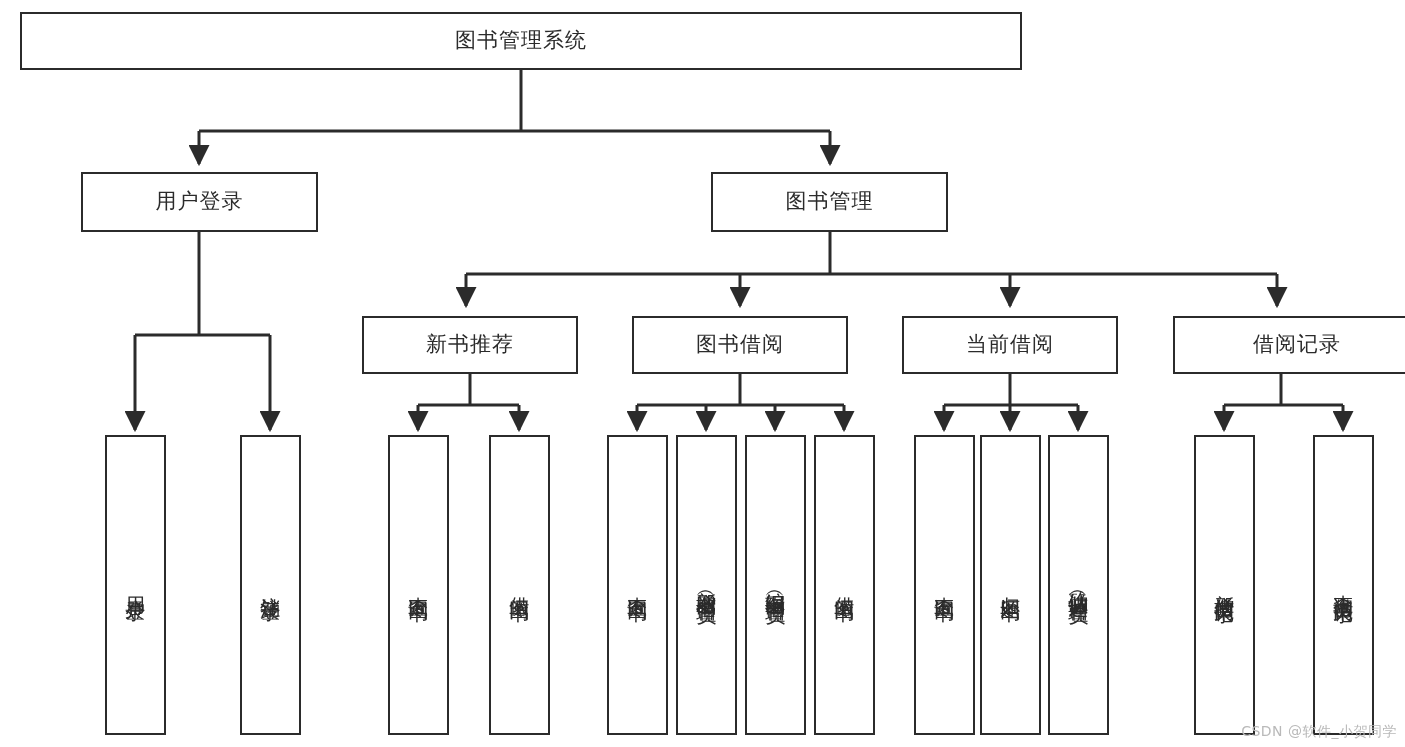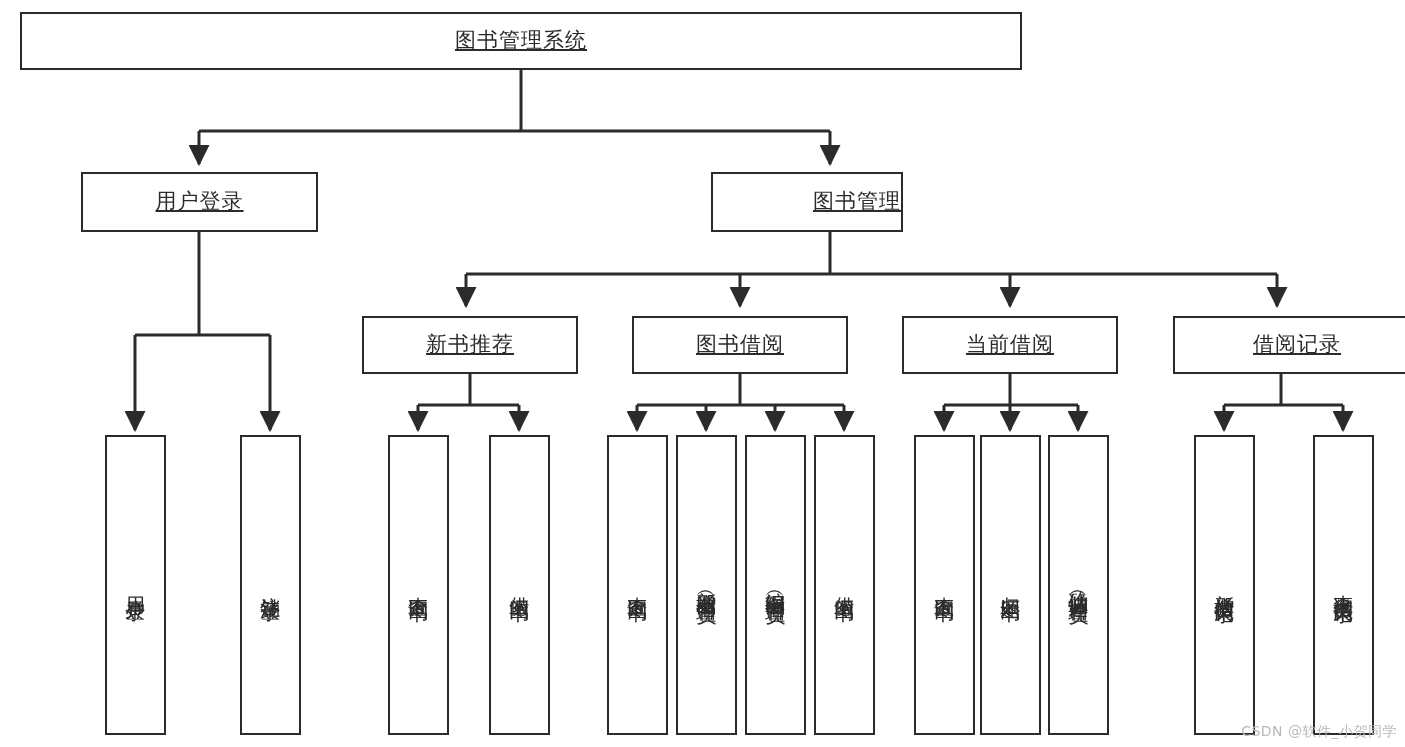--- a/index.html
+++ b/index.html
@@ -32,21 +32,20 @@
     border: 2px solid #2b2b2b;
     display: flex;
     align-items: center;
     justify-content: center;
     color: #2b2b2b;
   }
   .node.horiz {
     font-size: 21px;
     letter-spacing: 1px;
     line-height: 1.2;
-    text-decoration: underline;
   }
   .node.root {
     font-size: 21px;
   }
   .node.leaf {
     align-items: center;
     justify-content: center;
     padding: 4px 0;
   }
   .vtext {
@@ -128,21 +127,21 @@
   </svg>
 
   <div class="node horiz root" style="left:20px; top:12px; width:1002px; height:58px;">
     <span class="htext">图书管理系统</span>
   </div>
 
   <div class="node horiz" style="left:81px; top:172px; width:237px; height:60px;">
     <span class="htext">用户登录</span>
   </div>
 
-  <div class="node horiz" style="left:711px; top:172px; width:192px; height:60px;justify-content:flex-end;">
+  <div class="node horiz" style="left:711px; top:172px; width:237px; height:60px;">
     <span class="htext">图书管理</span>
   </div>
 
   <div class="node horiz" style="left:362px; top:316px; width:216px; height:58px;">
     <span class="htext">新书推荐</span>
   </div>
 
   <div class="node horiz" style="left:902px; top:316px; width:216px; height:58px;">
     <span class="htext">当前借阅</span>
   </div>

